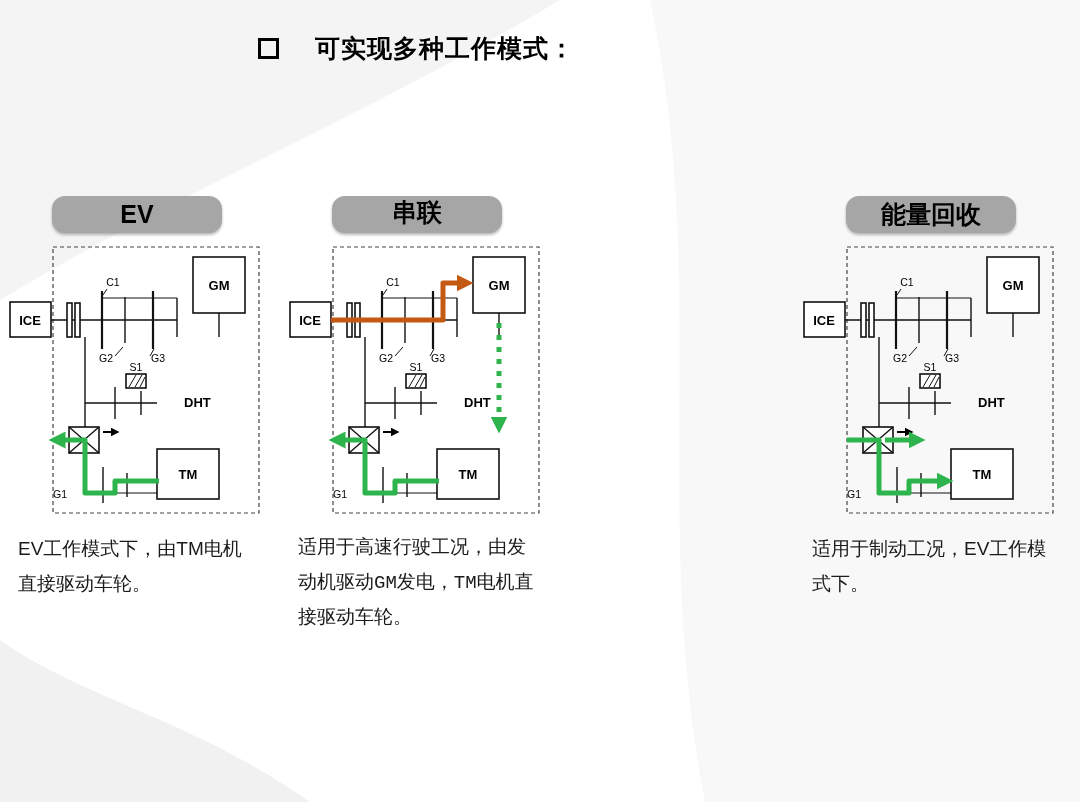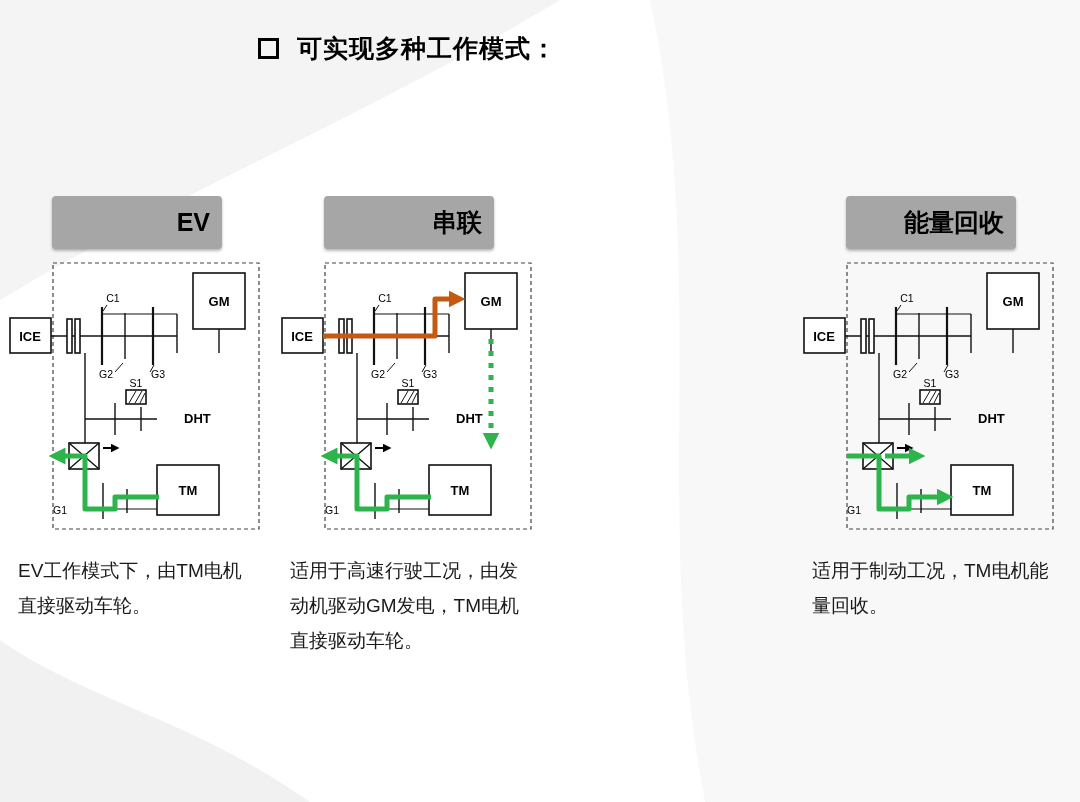--- a/index.html
+++ b/index.html
@@ -1,28 +1,28 @@
 <!DOCTYPE html>
 <html style="--c-green: #2db44d; --c-orange: #c45911; --c-badge_gray: #a6a6a6;"><head>
 <meta charset="utf-8">
 <style>
   html,body{margin:0;padding:0;background:#fff;}
   body{font-family:"Liberation Sans","DejaVu Sans",sans-serif;}
   .page{position:relative;width:1080px;height:802px;background:#fff;overflow:hidden;}
   .bg{position:absolute;left:0;top:0;z-index:0;}
-  .title-row{position:absolute;left:258px;top:32px;display:flex;align-items:center;gap:18px;z-index:2;}
+  .title-row{position:absolute;left:258px;top:32px;display:flex;align-items:center;gap:36px;z-index:2;}
   .bullet{width:15px;height:15px;border:3px solid #000;flex:0 0 auto;}
   .title{font-size:25px;font-weight:bold;color:#000;letter-spacing:1px;white-space:nowrap;}
   .panel{position:absolute;top:196px;width:262px;display:flex;flex-direction:column;align-items:center;z-index:1;}
-  .p1{left:6px;} .p2{left:278px;} .p3{left:538px;} .p4{left:800px;}
-  .badge{min-width:146px;padding:8px 12px;height:37px;line-height:37px;text-align:right;
+  .p1{left:6px;} .p2{left:286px;font-family:Liberation Mono, monospace;} .p3{left:538px;} .p4{left:800px;}
+  .badge{min-width:146px;padding:0 12px;height:37px;line-height:37px;text-align:center;
          background:var(--c-badge_gray,#a6a6a6);color:#000;font-size:25px;font-weight:bold;
-         border-radius:4px;box-shadow:0 2px 3px rgba(0,0,0,.28);}
+         border-radius:13px;box-shadow:0 2px 3px rgba(0,0,0,.28);}
   .diagram{margin-top:8px;display:block;}
-  .desc{margin-top:16px;width:238px;align-self:flex-start;margin-left:12px;
+  .desc{margin-top:10px;width:238px;align-self:flex-start;margin-left:12px;
         font-size:19px;line-height:1.85;color:#1a1a1a;text-align:left;}
   
   svg .box{fill:#fff;stroke:#111;stroke-width:1.6;}
   svg .dash{fill:none;stroke:#444;stroke-width:1.2;stroke-dasharray:4 3;}
   svg .ln{stroke:#111;stroke-width:1.4;fill:none;}
   svg .ln2{stroke:#111;stroke-width:2.2;fill:none;}
   svg .thin{stroke:#111;stroke-width:1;fill:none;}
   svg text{fill:#000;text-anchor:middle;font-family:"Liberation Sans","DejaVu Sans",sans-serif;}
   svg .t13{font-size:13px;font-weight:bold;}
   svg .t10{font-size:10.5px;font-weight:normal;}
@@ -140,16 +140,16 @@
   </div>
 
 
   <div class="panel p4">
     <div class="badge">能量回收</div>
     <svg class="diagram" width="260" height="280" viewBox="0 0 260 280">
       <use href="#dht-base"></use>
       <path class="flow green" d="M46,199 H78 V252 H108 V240 H144" marker-end="url(#arrG)"></path>
       <path class="flow green" d="M84,199 H116" marker-end="url(#arrG)"></path>
     </svg>
-    <div class="desc">适用于制动工况，TM电机能量回收。</div>
+    <div class="desc">适用于制动工况，EV工作模式下。</div>
   </div>
 
 </div>
 
 </body></html>

